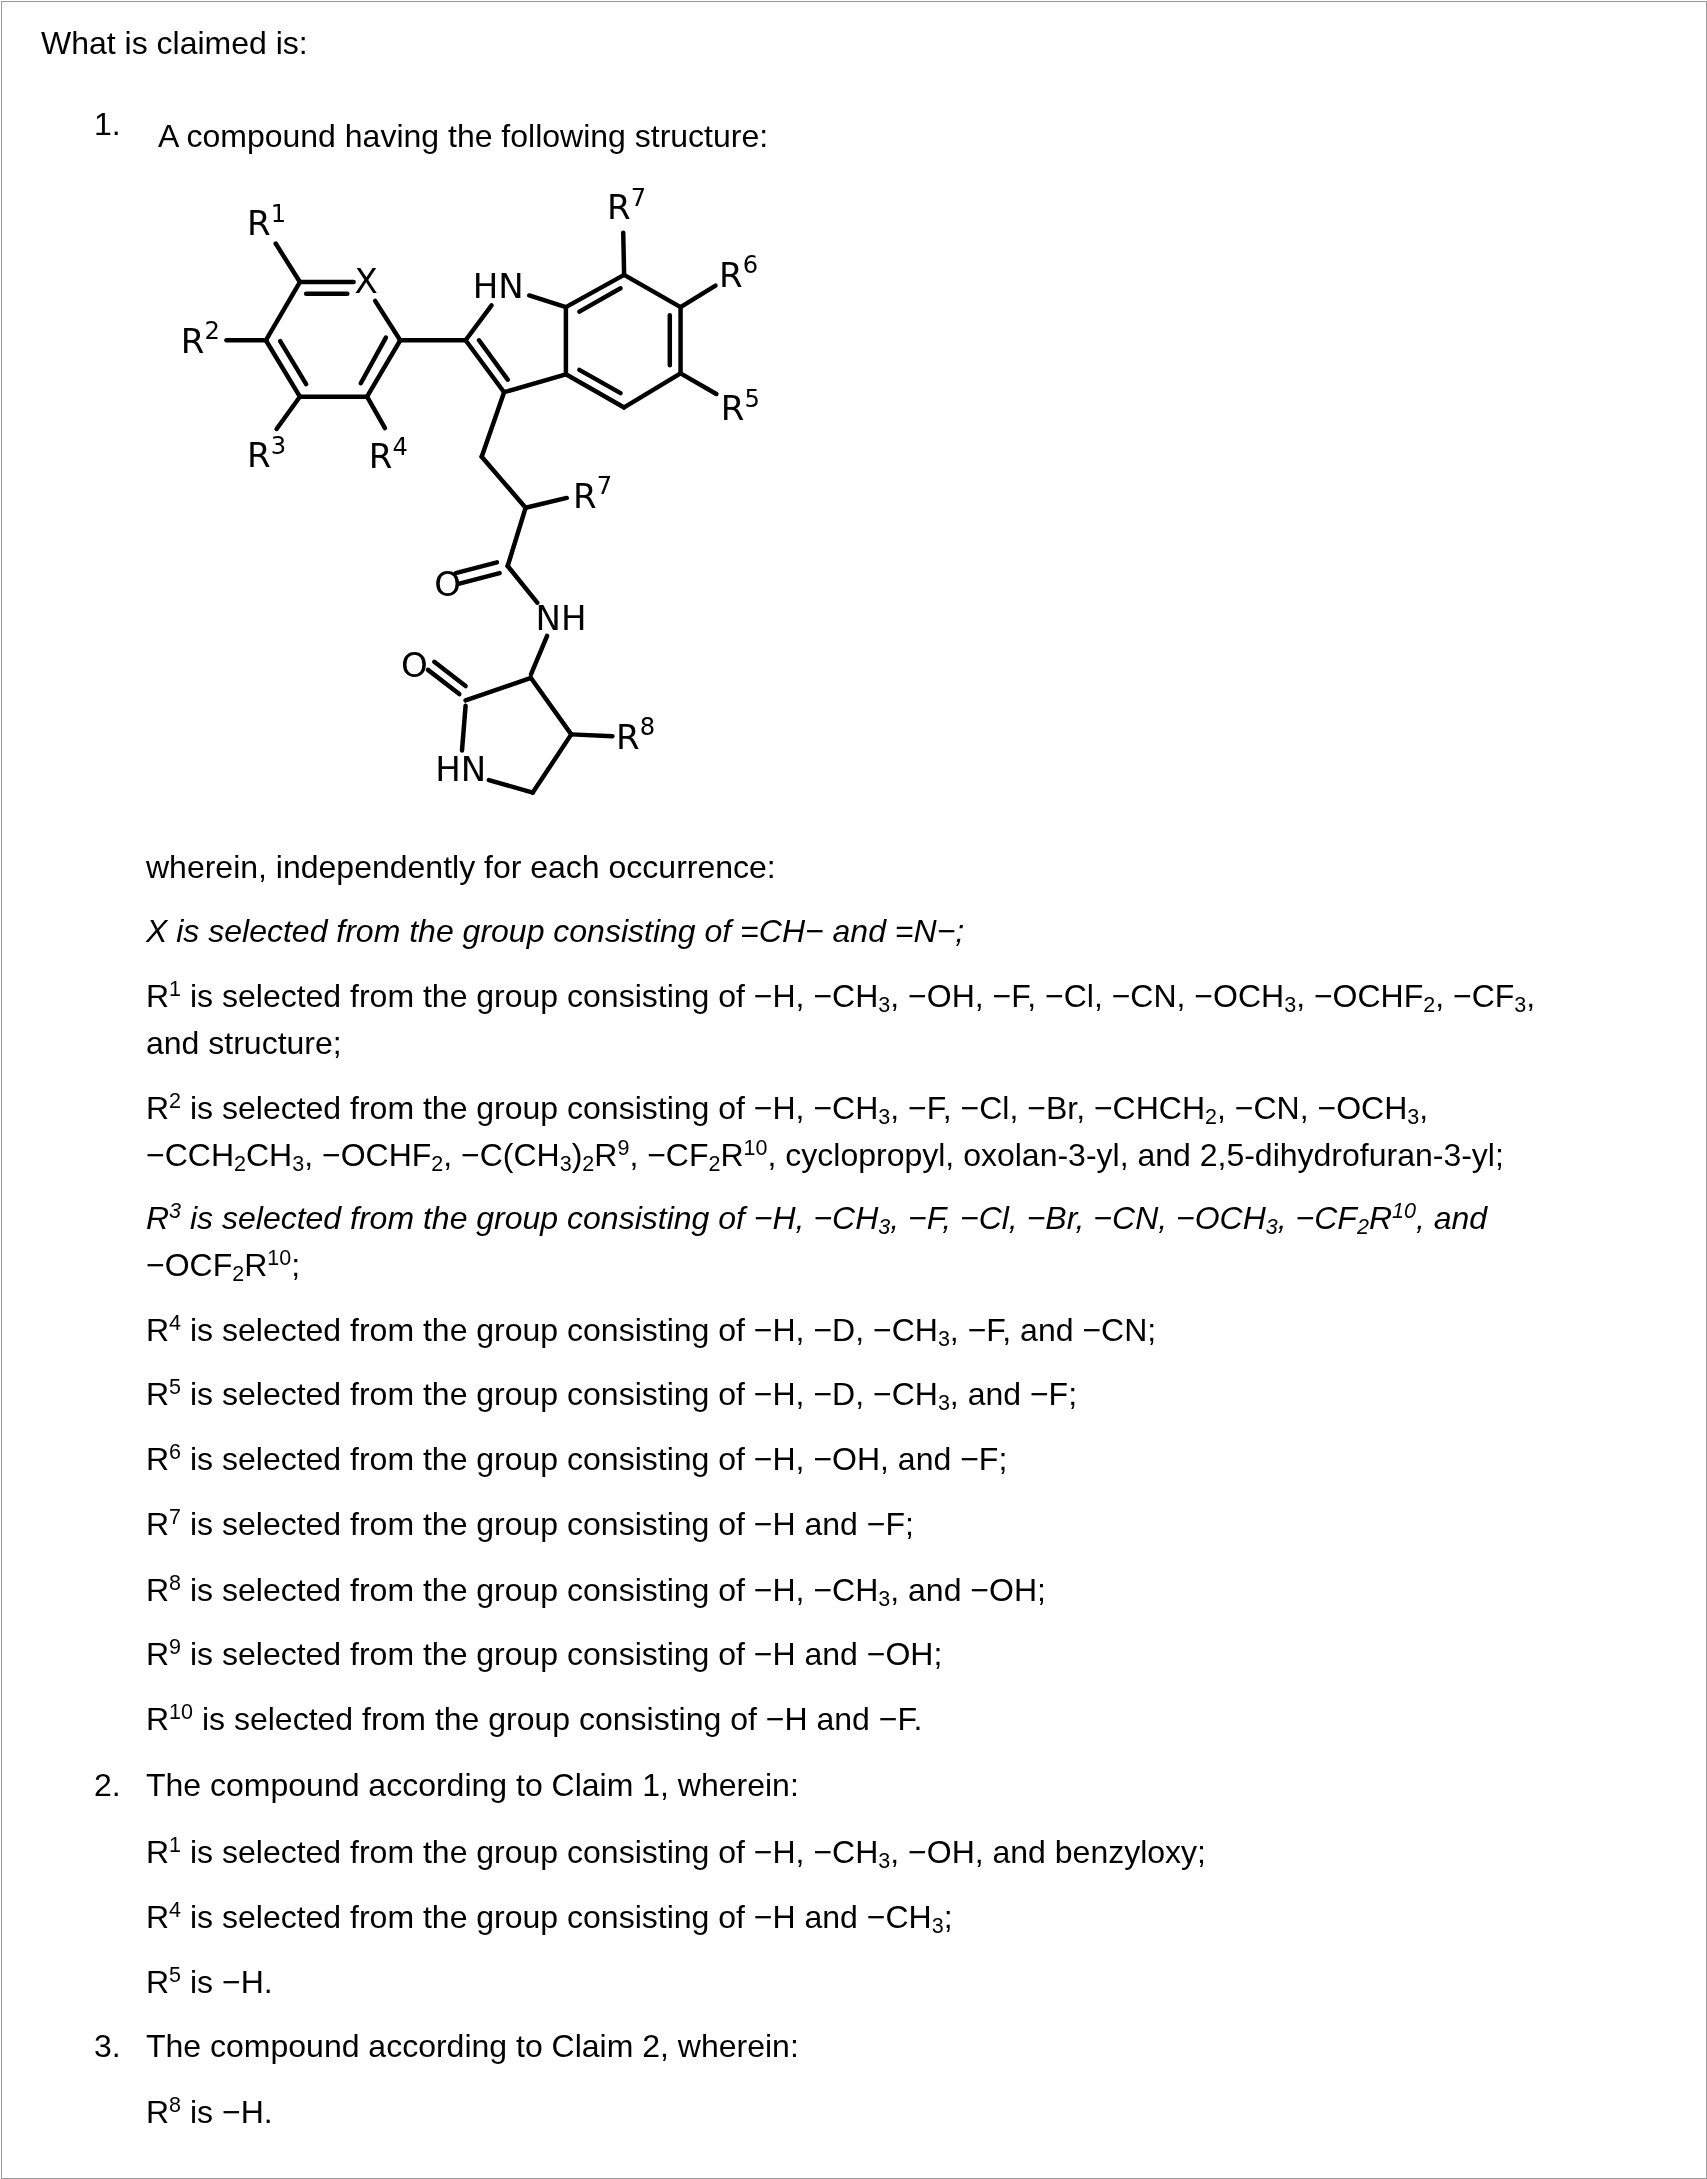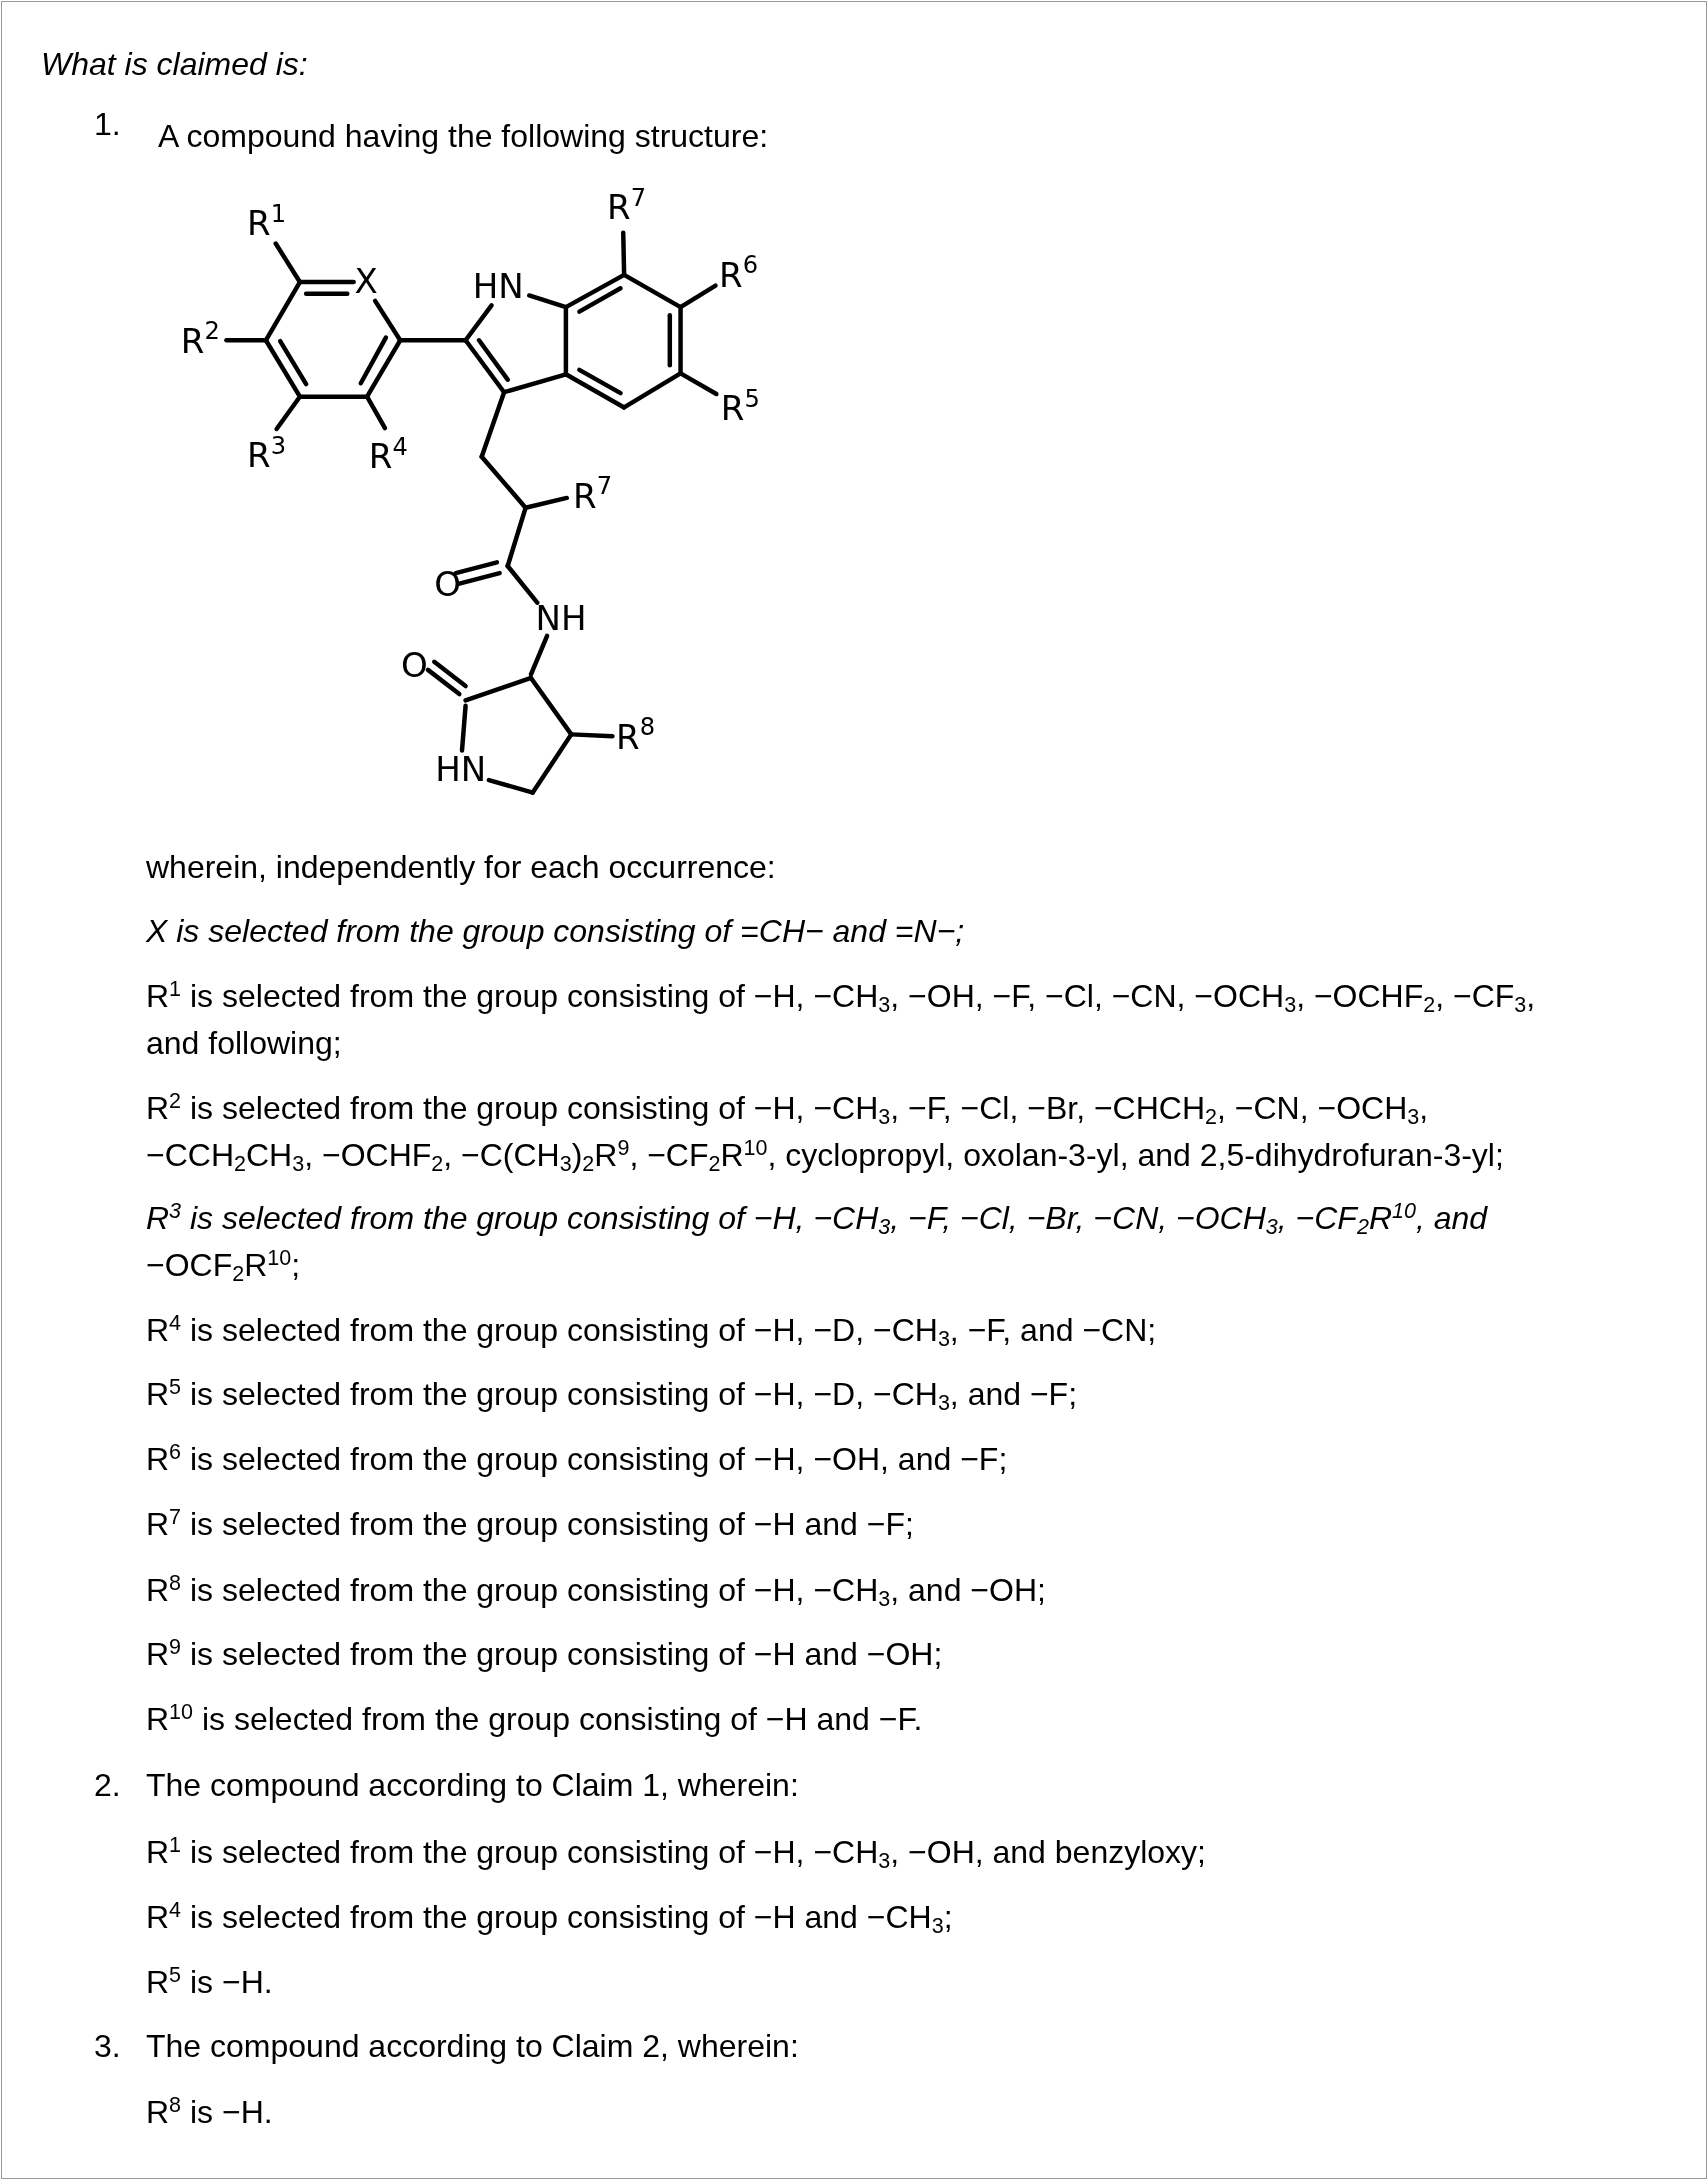--- a/index.html
+++ b/index.html
@@ -14,21 +14,21 @@
   .structure{position:absolute;left:170px;top:179px;width:627px;height:645px;}
   .bond{stroke:#000;stroke-width:5;stroke-linecap:round;fill:none;}
   .atom{font-family:"DejaVu Sans",sans-serif;font-size:38px;fill:#000;}
   .atom .sup{font-size:27px;}
 </style>
 </head>
 <body>
 
 <div class="frame"></div>
 
-<div class="line" style="left:41px;top:47px;font-style:italic;">What is claimed is:</div>
+<div class="line" style="left:41px;top:26px;">What is claimed is:</div>
 
 <span class="clnum" style="left:94px;top:107px;">1.</span>
 <div class="line" style="left:158px;top:107px;margin-top:12px;">A compound having the following structure:</div>
 
 <svg class="structure" viewBox="190 200 700 720" width="627" height="645" xmlns="http://www.w3.org/2000/svg">
   <g class="bond">
 
     <line x1="335" y1="315" x2="395" y2="315"></line>
     <line x1="342" y1="328" x2="388" y2="328"></line>
     <line x1="419" y1="336" x2="447" y2="380"></line>
@@ -96,21 +96,21 @@
   <text class="atom" x="485" y="665">O</text>
   <text class="atom" x="598" y="703">NH</text>
   <text class="atom" x="448" y="756">O</text>
   <text class="atom" x="486" y="872">HN</text>
   <text class="atom" x="688" y="836"><tspan>R</tspan><tspan class="sup" dy="-15">8</tspan></text>
 </svg>
 
 <div class="line" style="left:146px;top:850px;">wherein, independently for each occurrence:</div>
 <div class="line" style="left:146px;top:914px;font-style:italic;">X is selected from the group consisting of =CH− and =N−;</div>
 <div class="line" style="left:146px;top:979px;">R<sup>1</sup> is selected from the group consisting of −H, −CH<sub>3</sub>, −OH, −F, −Cl, −CN, −OCH<sub>3</sub>, −OCHF<sub>2</sub>, −CF<sub>3</sub>,</div>
-<div class="line" style="left:146px;top:1026px;">and following;</div>
+<div class="line" style="left:146px;top:1026px;">and structure;</div>
 <div class="line" style="left:146px;top:1091px;">R<sup>2</sup> is selected from the group consisting of −H, −CH<sub>3</sub>, −F, −Cl, −Br, −CHCH<sub>2</sub>, −CN, −OCH<sub>3</sub>,</div>
 <div class="line" style="left:146px;top:1138px;">−CCH<sub>2</sub>CH<sub>3</sub>, −OCHF<sub>2</sub>, −C(CH<sub>3</sub>)<sub>2</sub>R<sup>9</sup>, −CF<sub>2</sub>R<sup>10</sup>, cyclopropyl, oxolan-3-yl, and 2,5-dihydrofuran-3-yl;</div>
 <div class="line" style="left:146px;top:1201px;font-style:italic;">R<sup>3</sup> is selected from the group consisting of −H, −CH<sub>3</sub>, −F, −Cl, −Br, −CN, −OCH<sub>3</sub>, −CF<sub>2</sub>R<sup>10</sup>, and</div>
 <div class="line" style="left:146px;top:1248px;">−OCF<sub>2</sub>R<sup>10</sup>;</div>
 <div class="line" style="left:146px;top:1313px;">R<sup>4</sup> is selected from the group consisting of −H, −D, −CH<sub>3</sub>, −F, and −CN;</div>
 <div class="line" style="left:146px;top:1377px;">R<sup>5</sup> is selected from the group consisting of −H, −D, −CH<sub>3</sub>, and −F;</div>
 <div class="line" style="left:146px;top:1442px;">R<sup>6</sup> is selected from the group consisting of −H, −OH, and −F;</div>
 <div class="line" style="left:146px;top:1507px;">R<sup>7</sup> is selected from the group consisting of −H and −F;</div>
 <div class="line" style="left:146px;top:1573px;">R<sup>8</sup> is selected from the group consisting of −H, −CH<sub>3</sub>, and −OH;</div>
 <div class="line" style="left:146px;top:1637px;">R<sup>9</sup> is selected from the group consisting of −H and −OH;</div>

